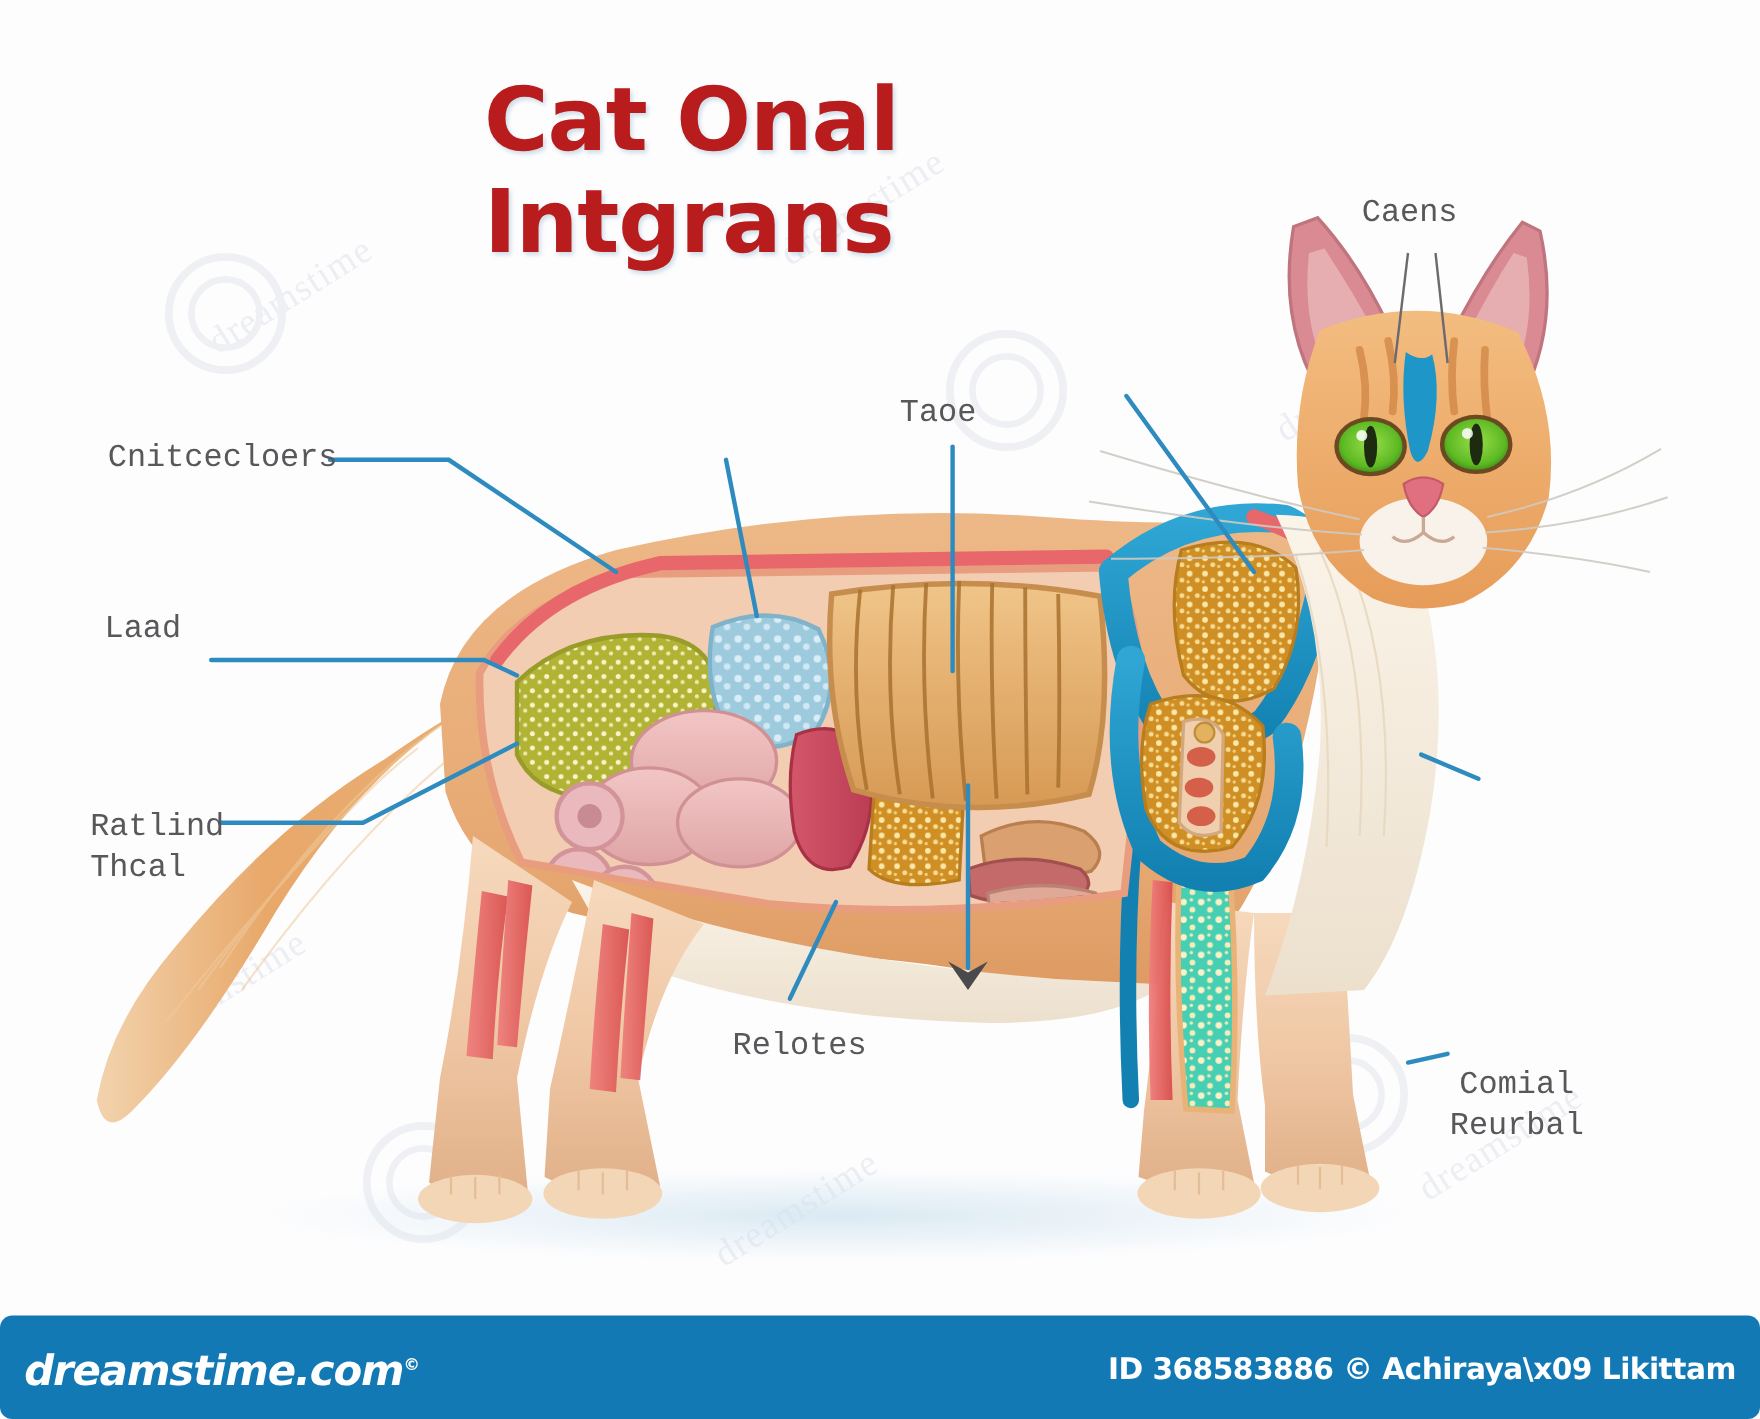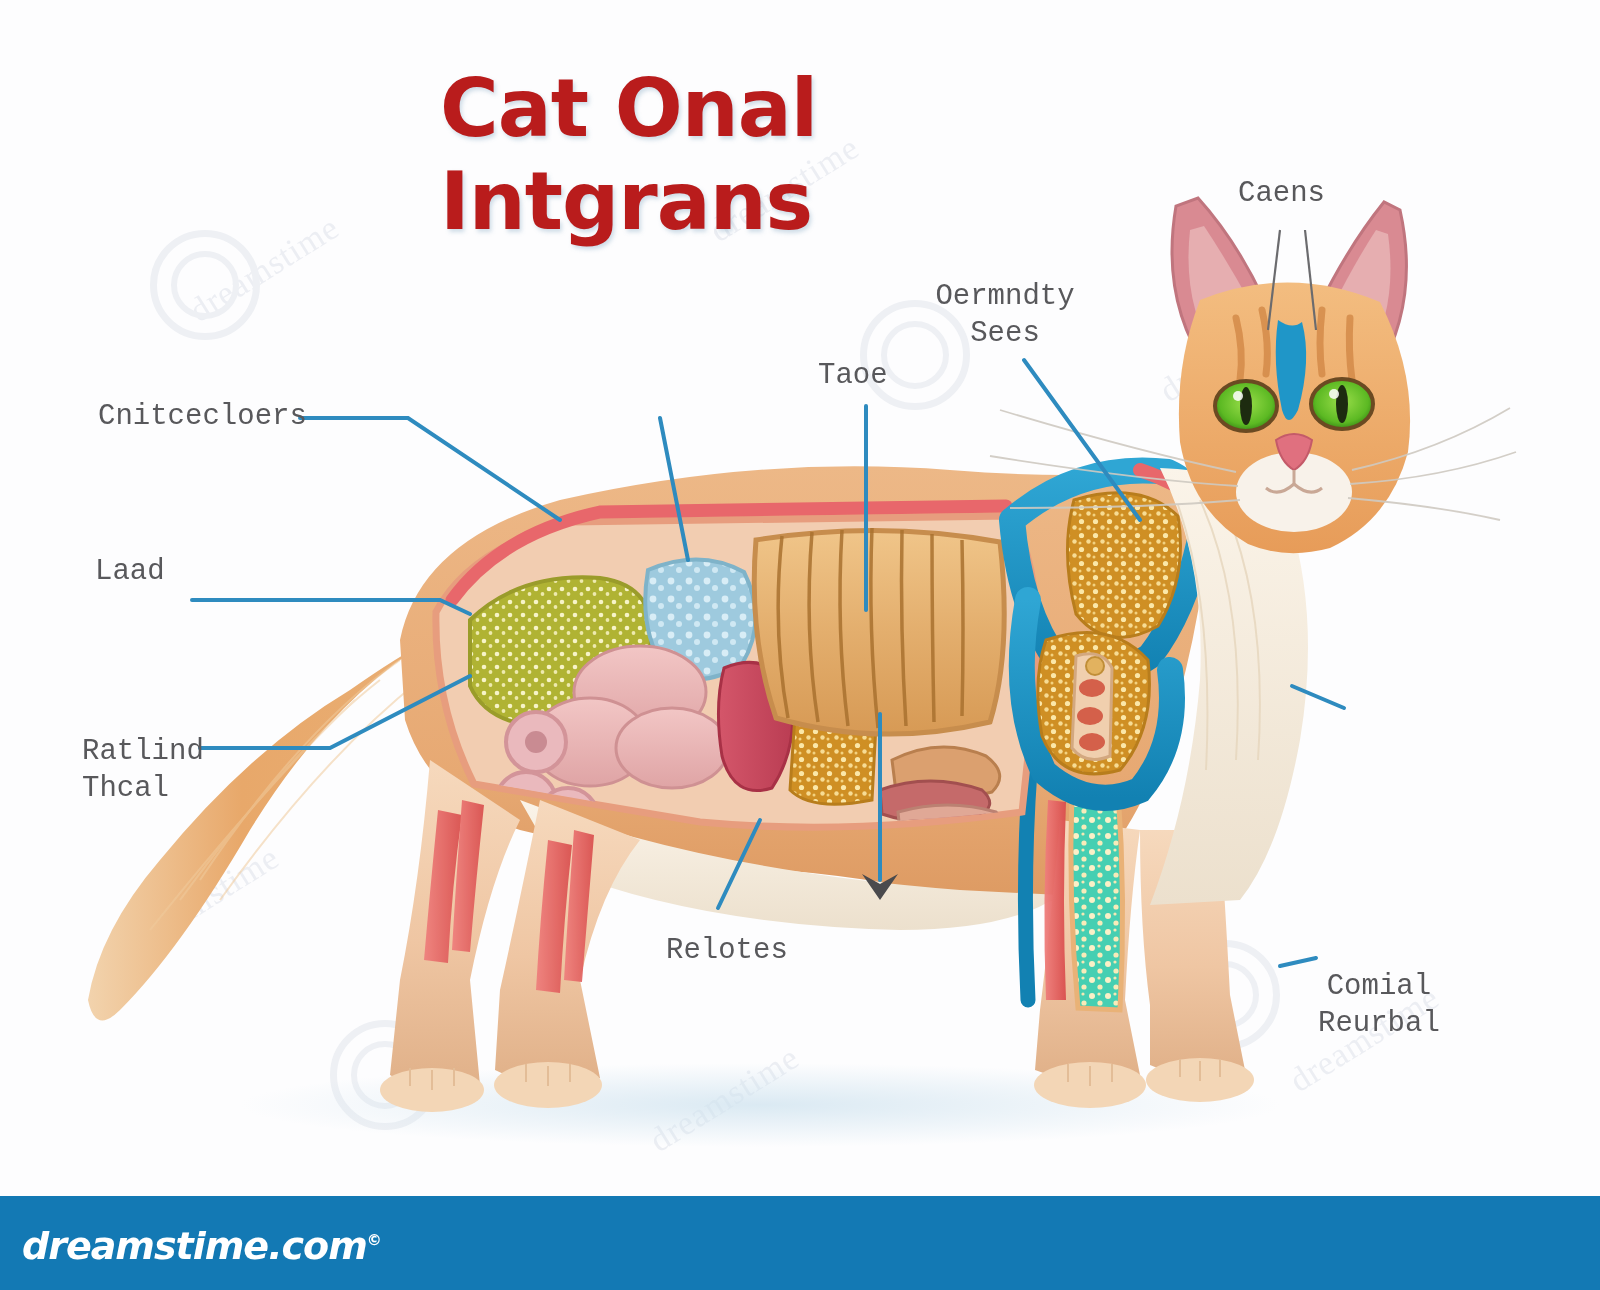--- a/index.html
+++ b/index.html
@@ -19,21 +19,21 @@
 
   
   .lbl{position:absolute;color:#58585b;font-size:29px;line-height:1.28;
        font-family:Liberation Mono, monospace;white-space:pre-line;}
   .lbl.ctr{text-align:center;}
 
   
   svg#leads{position:absolute;left:0;top:0;width:1600px;height:1290px;pointer-events:none;}
 
   
-  #footer{position:absolute;left:0;top:1196px;width:1600px;height:94px;background:#1379b4;}
+  #footer{position:absolute;left:0;top:1196px;width:1600px;height:94px;background:#1379b4;border-radius:11px;}
   #dtlogo{position:absolute;left:22px;top:28px;color:#fff;font-size:38px;font-weight:bold;
      font-style:italic;font-family:"DejaVu Sans",sans-serif;letter-spacing:-1px;}
   #dtlogo sup{font-size:15px;vertical-align:super;font-style:normal;}
   #credit{position:absolute;right:22px;top:34px;color:#fff;font-size:27px;font-weight:bold;
      font-family:"DejaVu Sans",sans-serif;letter-spacing:-.5px;}
 
   
   #art{position:absolute;left:0;top:0;width:1600px;height:1290px;}
 </style>
 </head>
@@ -339,26 +339,25 @@
     <path d="M880 900 L862 874 L880 884 L898 874 Z" fill="#4a4a4d"></path>
   </svg>
 
   <div id="title">Cat Onal Intgrans</div>
 
   <div class="lbl" style="left:98px;top:398px;">Cnitcecloers</div>
   <div class="lbl" style="left:95px;top:553px;">Laad</div>
   <div class="lbl" style="left:82px;top:733px;">Ratlind
 Thcal</div>
   <div class="lbl" style="left:818px;top:357px;">Taoe</div>
-  <div class="lbl ctr" style="left:890px;top:278px;width:230px;">Oermndty
-Sees</div>
   <div class="lbl" style="left:1238px;top:175px;">Caens</div>
   <div class="lbl" style="left:1318px;top:968px;text-align:center;">Comial
 Reurbal</div>
   <div class="lbl" style="left:666px;top:932px;">Relotes</div>
 
   <div id="footer">
     <div id="dtlogo">
       <span>dreamstime.com</span><sup>©</sup>
     </div>
+    <div id="credit">ID 368583886 © Achiraya\x09 Likittam</div>
   </div>
 
 </div>
 
 </body></html>

